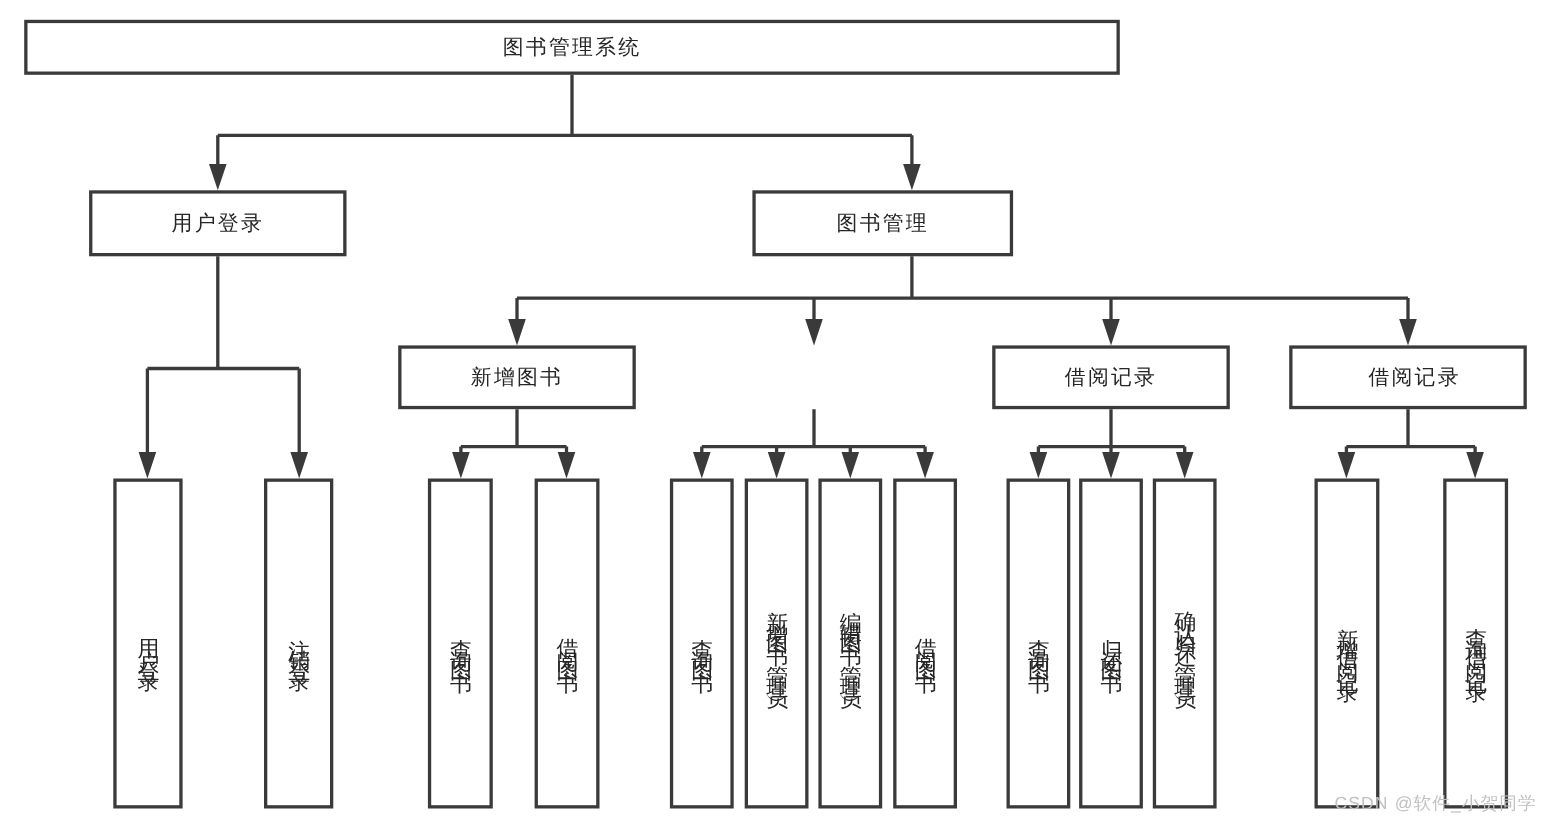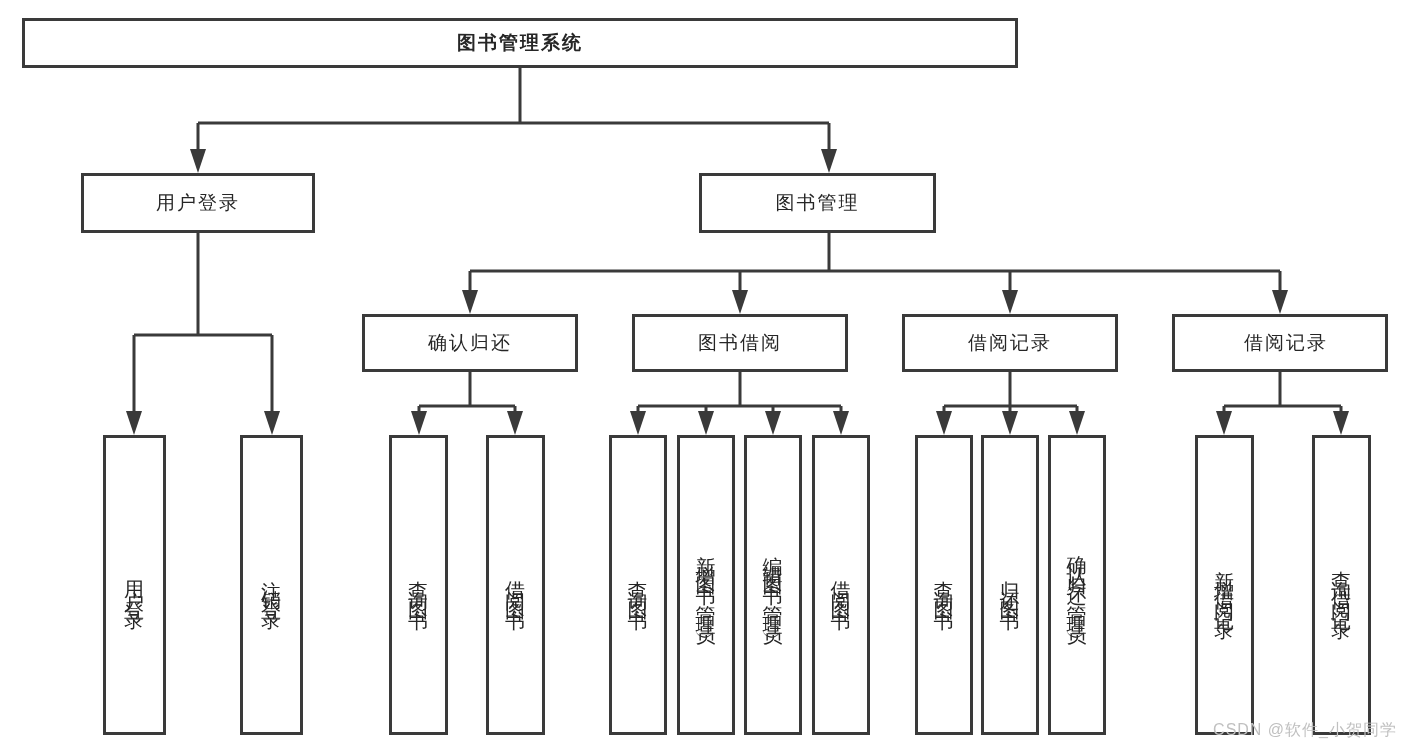--- a/index.html
+++ b/index.html
@@ -30,21 +30,21 @@
     z-index: 1;
   }
 
   .box.h .lbl {
     font-size: 19px;
     letter-spacing: 2px;
     color: var(--text);
     white-space: nowrap;
   }
 
-  .box.root .lbl { font-size: 19px; font-weight: 700; }
+  .box.root .lbl { font-size: 19px; font-weight: 400; }
 
   .box.v {
     top: 435px;
     height: 300px;
   }
 
   .box.v .vlbl {
     writing-mode: vertical-rl;
     text-orientation: mixed;
     font-size: 20px;
@@ -84,29 +84,26 @@
 
 <div class="canvas">
 
   <div class="box h root" style="left:22px; top:18px; width:996px; height:50px;">
     <span class="lbl">图书管理系统</span>
   </div>
 
   <div class="box h" style="left:81px; top:173px; width:234px; height:60px;">
     <span class="lbl">用户登录</span>
   </div>
-  <div class="box h" style="left:699px; top:173px; width:237px; height:60px;">
+  <div class="box h" style="left:684px; top:173px; width:237px; height:60px;">
     <span class="lbl">图书管理</span>
   </div>
 
   <div class="box h" style="left:362px; top:314px; width:216px; height:58px;">
-    <span class="lbl">确认归还</span>
-  </div>
-  <div class="box h" style="left:632px; top:314px; width:216px; height:58px;">
-    <span class="lbl">图书借阅</span>
+    <span class="lbl">新增图书</span>
   </div>
   <div class="box h" style="left:902px; top:314px; width:216px; height:58px;">
     <span class="lbl">借阅记录</span>
   </div>
   <div class="box h" style="left:1172px; top:314px; width:216px; height:58px;padding-left:12px;">
     <span class="lbl">借阅记录</span>
   </div>
 
   <div class="box v" style="left:103px; width:63px;">
     <span class="vlbl">用户登录</span>

